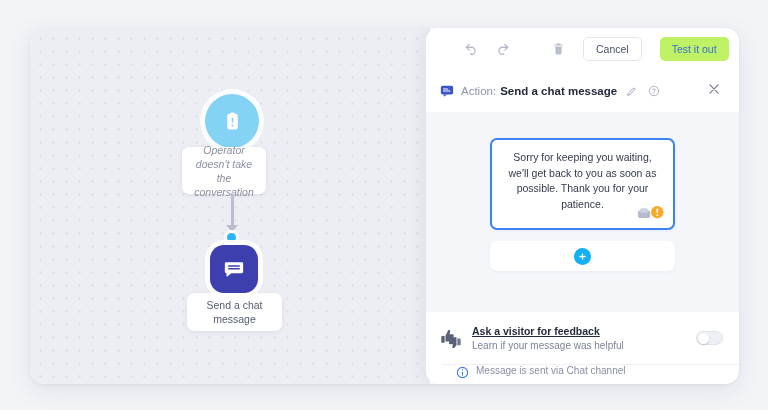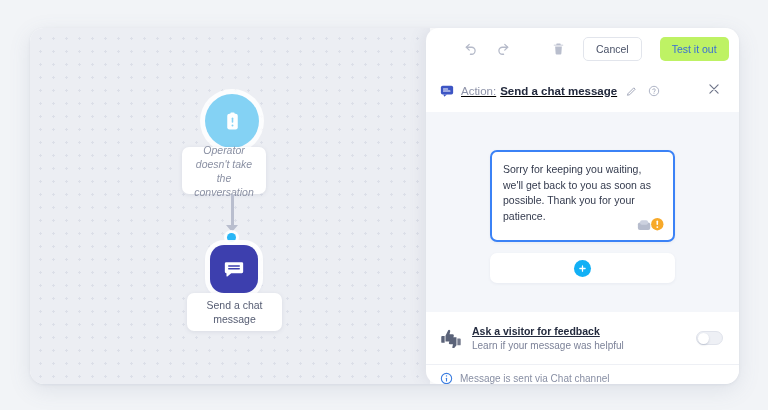--- a/index.html
+++ b/index.html
@@ -164,44 +164,45 @@
 
   
   #panel-header {
     position: absolute;
     left: 0; top: 42px;
     width: 313px; height: 42px;
     display: flex; align-items: center;
     padding: 0 14px 0 14px;
     gap: 6px;
   }
-  #panel-title-wrap { display: flex; align-items: center; gap: 7px; flex: 1; text-decoration: underline; }
+  #panel-title-wrap { display: flex; align-items: center; gap: 7px; flex: 1; }
   #chat-badge-icon svg { display: block; }
   #panel-action-word { color: #8e93a8; font-size: 11.5px; }
   #panel-action-name { color: #232a3d; font-size: 11.5px; font-weight: 600; margin-left: -3px; }
   .hdr-icon { width: 15px; height: 15px; display:flex; align-items:center; justify-content:center; cursor:pointer; }
   #close-icon { width: 18px; height: 18px; cursor: pointer; }
 
   
   #panel-body {
     position: absolute;
     left: 0; top: 84px;
     width: 313px; height: 200px;
     background: #f4f6fa;
     padding: 14px;
   }
   #message-editor {
     position: relative;
     width: 185px;
-    margin: 24px auto 0 auto;
+    margin: 12px auto 0 auto;
     background: #ffffff;
     border: 2px solid #3b82f6;
     border-radius: 7px;
     padding: 10px 11px 16px 11px;
     box-shadow: 0 1px 3px rgba(90,104,134,.08);
+    text-align: center;
   }
   #message-text {
     color: #333a4d;
     font-size: 10.5px;
     line-height: 15.5px;
   }
   #cursor-badge {
     position: absolute;
     right: 6px; bottom: 4px;
     width: 30px; height: 20px;
@@ -254,23 +255,23 @@
     left: 1px; top: 0.5px;
     width: 11px; height: 11px;
     border-radius: 50%;
     background: #ffffff;
     box-shadow: 0 1px 2px rgba(90,104,134,.28);
   }
 
   
   #footer-note {
     position: absolute;
-    left: 0; top: 336px;
+    left: 16px; top: 336px;
     width: 313px; height: 20px;
-    display: flex; align-items: flex-end;
+    display: flex; align-items: flex-start;
     gap: 7px;
     padding: 0 14px;
     border-top: 1px solid #eef0f5;
   }
   #info-icon { width: 13px; height: 13px; flex: none; }
   #footer-text { color: #888fa4; font-size: 10px; }
 </style>
 </head>
 <body>
 

